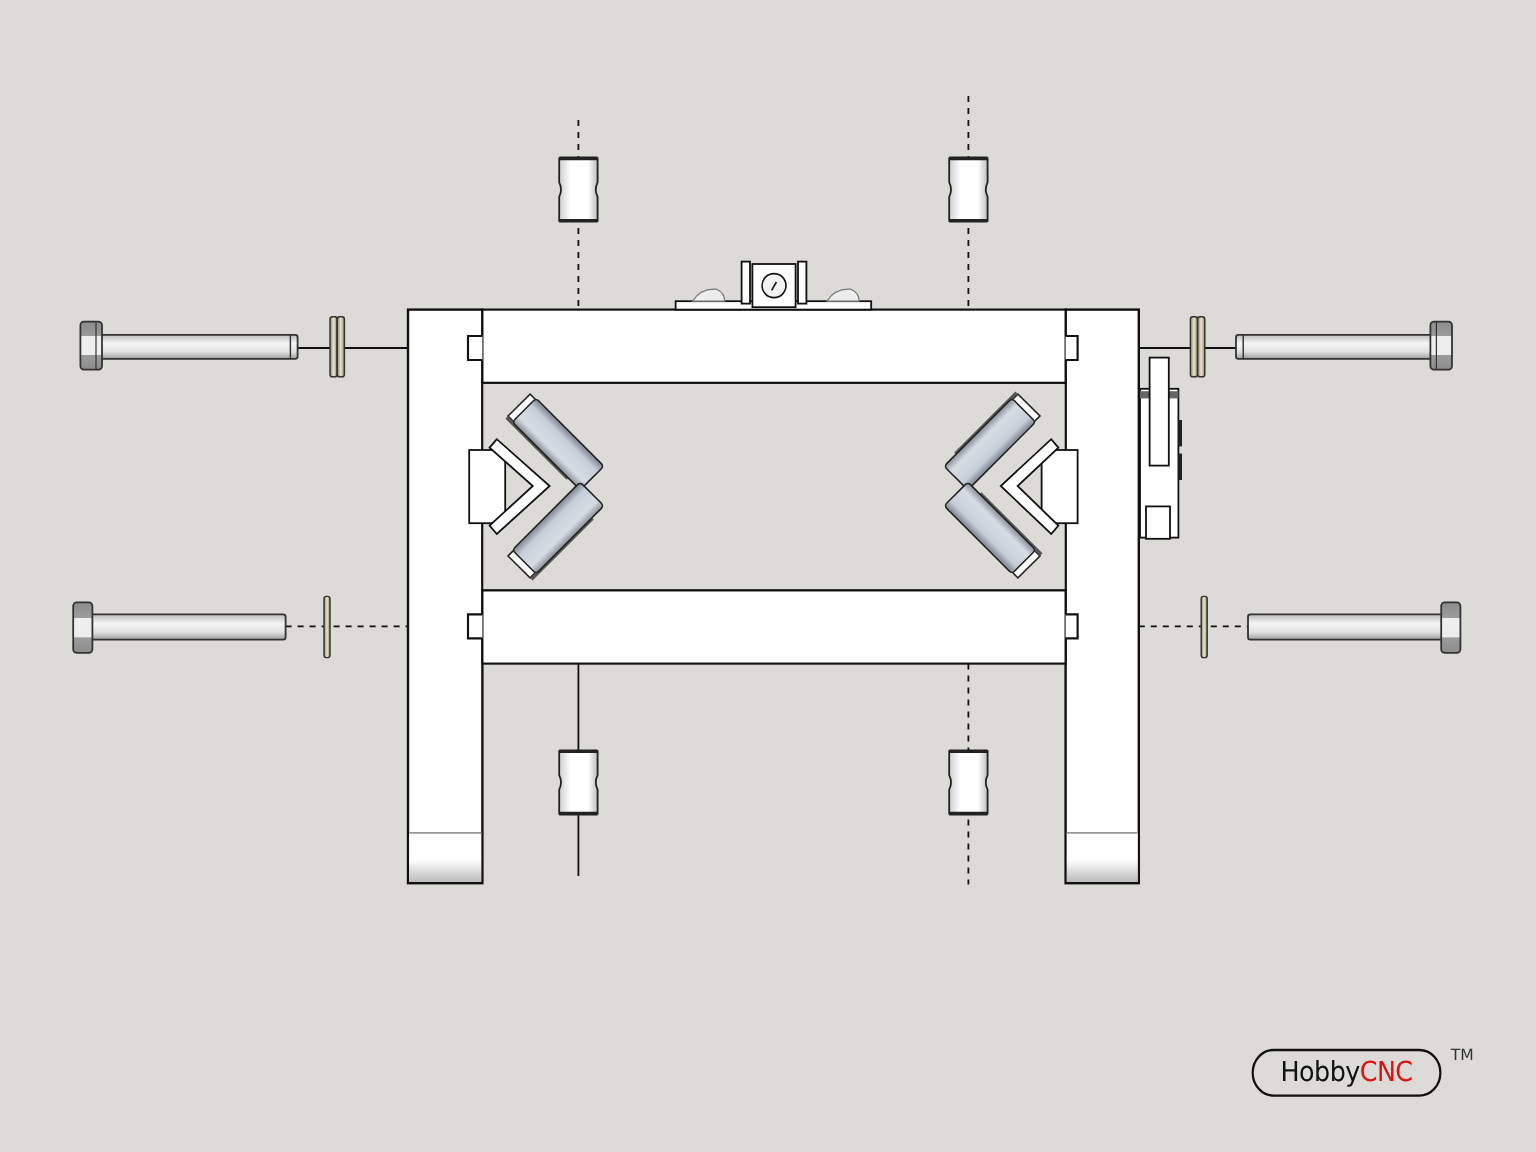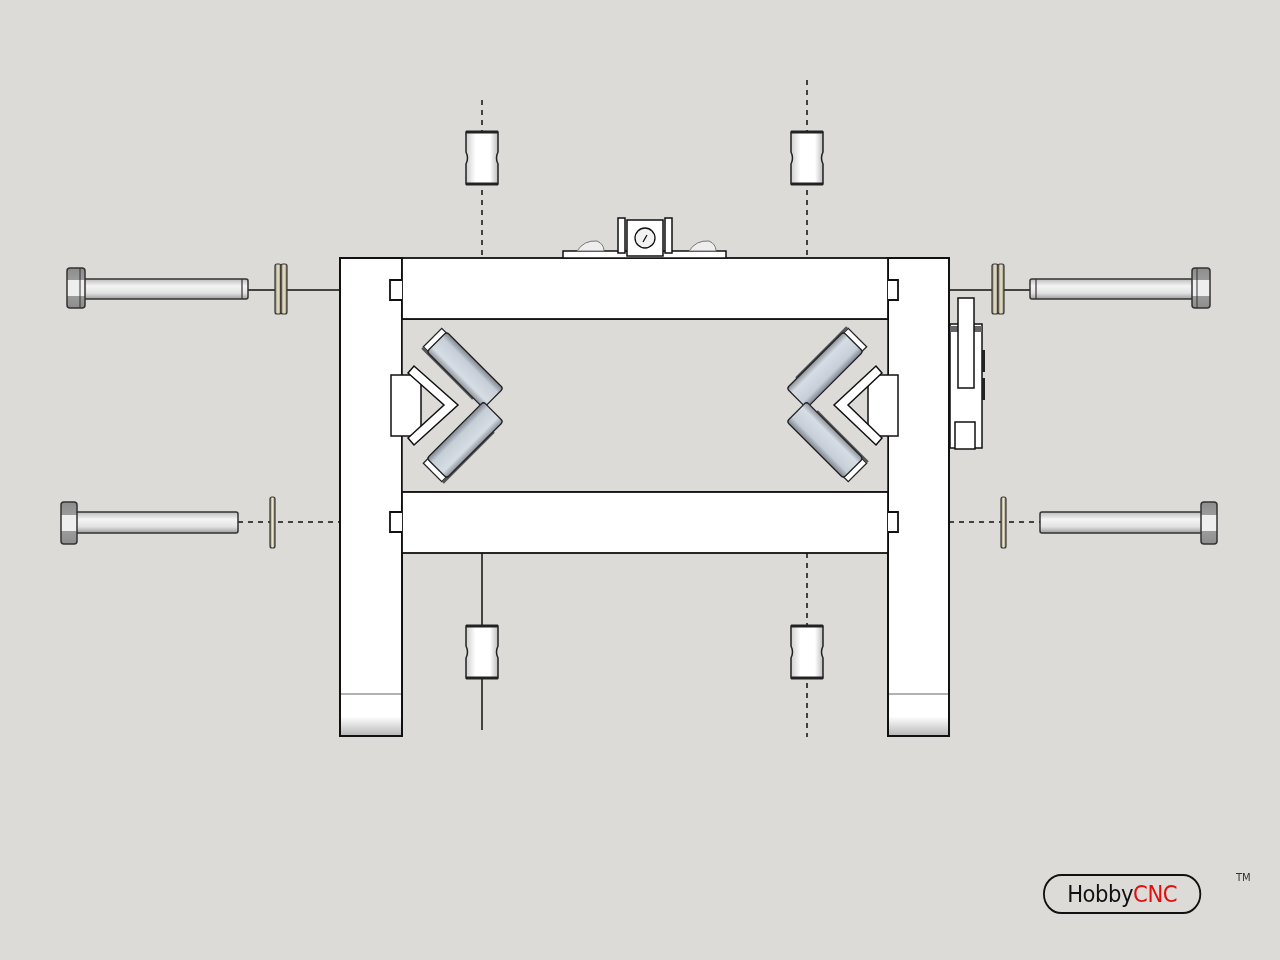--- a/index.html
+++ b/index.html
@@ -1,21 +1,21 @@
 <!DOCTYPE html>
 <html><head>
   <meta charset="utf-8">
   <style>
     html, body { margin: 0; padding: 0; }
     body { width: 1280px; height: 960px; background: #dcdbd7; overflow: hidden; position: relative; font-family: "DejaVu Sans", sans-serif; }
     #canvas { position: absolute; left: 0; top: 0; width: 1280px; height: 960px; }
     .logo { position: absolute; left: 1043px; top: 874px; width: 172px; height: 40px; border: 2px solid #111; border-radius: 22px; box-sizing: border-box; background: #dcdbd7; display: flex; align-items: center; justify-content: center; font-family: "DejaVu Sans", sans-serif; font-size: 23px; letter-spacing: -0.5px; transform: scaleX(0.92); transform-origin: left center; }
     .logo .hobby { color: #111; }
     .logo .cnc { color: #e01010; }
-    .tm { position: absolute; left: 1236px; top: 872px; font-size: 10px; color: #333; font-family: "DejaVu Sans", sans-serif; }
+    .tm { position: absolute; left: 1209px; top: 872px; font-size: 13px; color: #333; font-family: "DejaVu Sans", sans-serif; }
   </style>
 </head>
 <body>
 
 <svg id="canvas" viewBox="0 0 1280 960" xmlns="http://www.w3.org/2000/svg">
   <defs>
     <linearGradient id="boltGrad" x1="0" y1="0" x2="0" y2="1">
       <stop offset="0" stop-color="#bdbdbd"></stop>
       <stop offset="0.35" stop-color="#f4f4f4"></stop>
       <stop offset="0.7" stop-color="#e2e2e2"></stop>

